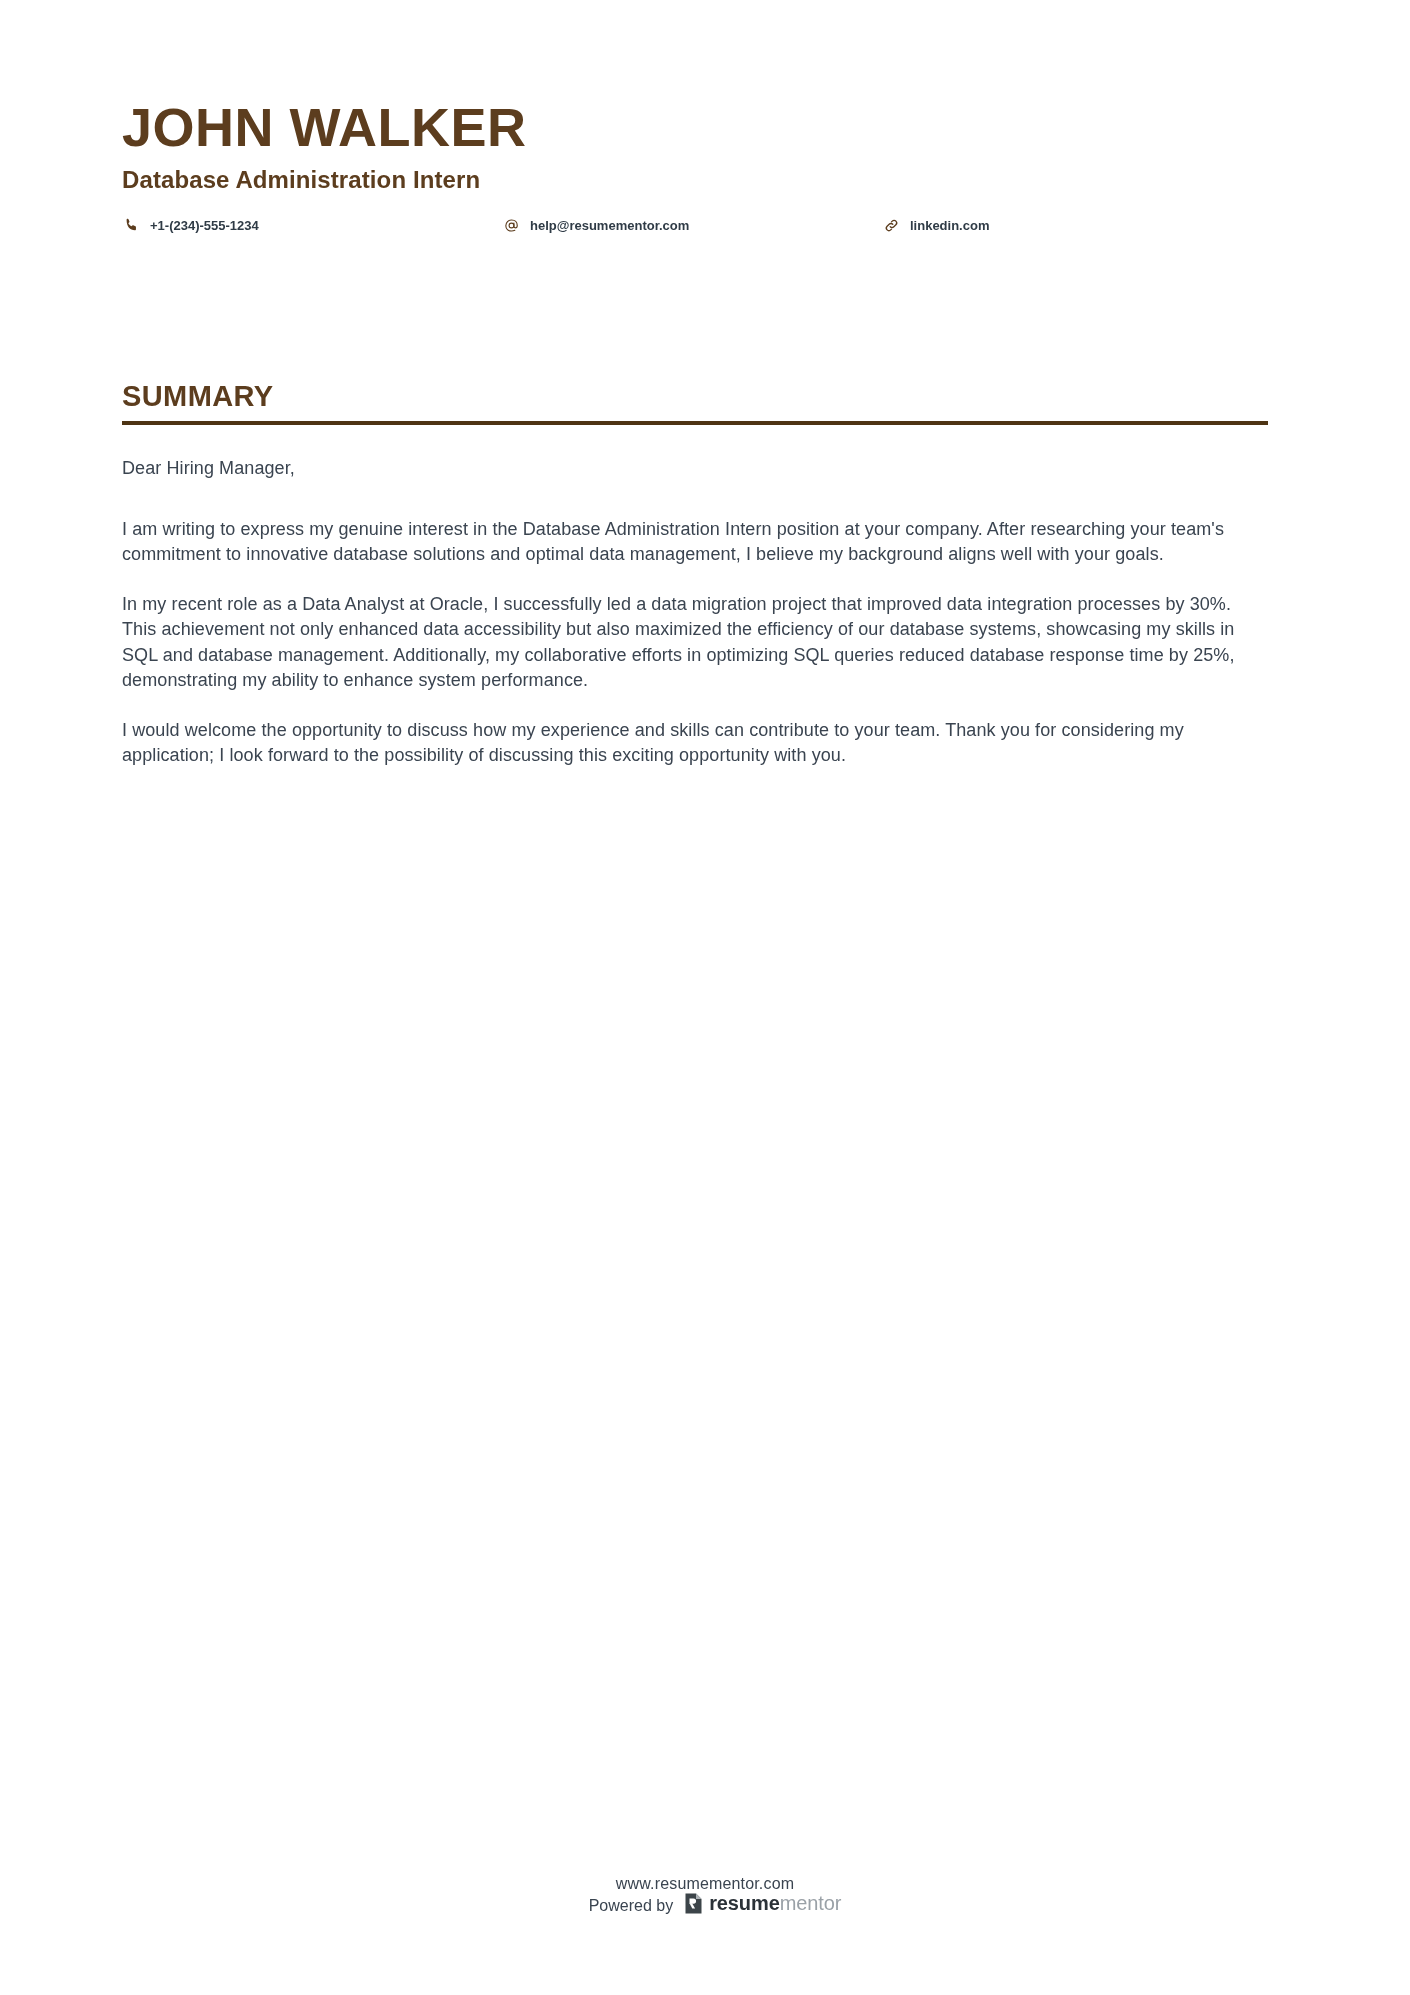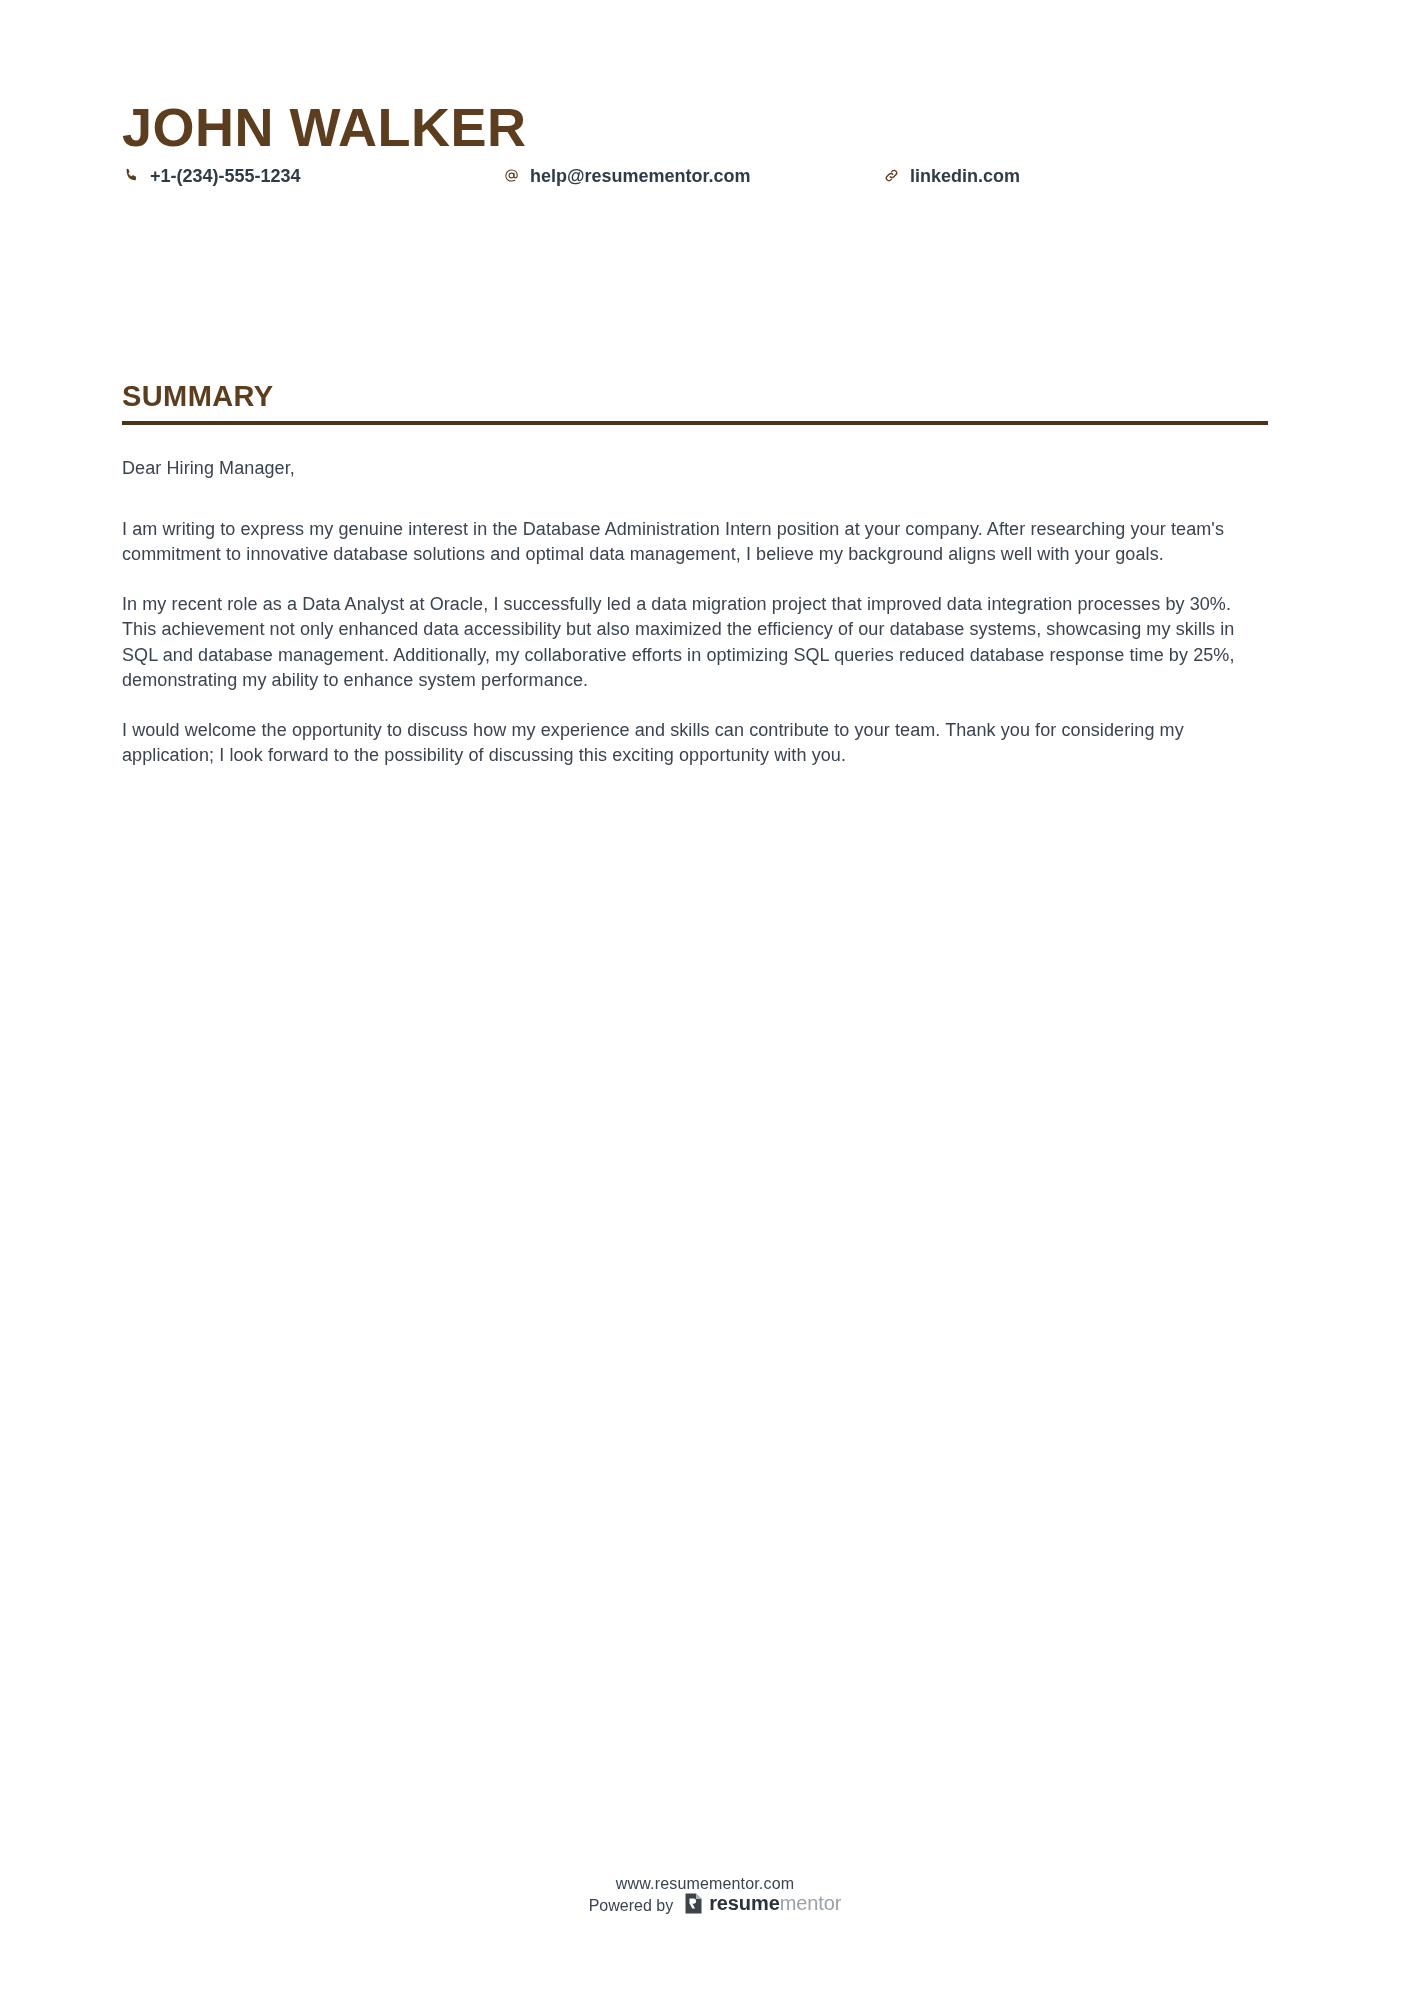--- a/index.html
+++ b/index.html
@@ -50,22 +50,22 @@
     display: block;
     width: 1100px;
   }
   .contact-row {
     display: flex;
     align-items: flex-start;
     margin-bottom: 10px;
   }
   .contact-item {
     display: flex;
-    align-items: flex-start;
-    font-size: 18px;
+    align-items: center;
+    font-size: 13px;
     font-weight: 700;
     color: #2f3b46;
     white-space: nowrap;
   }
   .contact-item.col1 { width: 380px; }
   .contact-item.col2 { width: 380px; }
   .contact-item.col3 { width: 330px; }
 
   .cicon {
     display: inline-flex;
@@ -157,20 +157,21 @@
     color: #9aa1a7;
   }
 </style>
 </head>
 <body>
 
 <div class="page">
 
   <div class="header">
     <h1 class="name">JOHN WALKER</h1>
+    <div class="job-title">Database Administration Intern</div>
 
     <div class="contact-grid">
 
       <div class="contact-row">
 
         <div class="contact-item col1">
           <span class="cicon">
             <svg width="17" height="17" viewBox="0 0 24 24" fill="currentColor">
               <path d="M6.6 2.5c.5 0 .95.3 1.14.76l1.3 3.1c.18.42.08.9-.24 1.22l-1.2 1.2c.95 1.9 2.5 3.45 4.4 4.4l1.2-1.2c.32-.32.8-.42 1.22-.24l3.1 1.3c.46.19.76.64.76 1.14v3.1c0 .8-.65 1.45-1.45 1.45C9.9 18.73 5.27 14.1 5.05 3.95 5.05 3.15 5.7 2.5 6.5 2.5z"></path>
             </svg>

